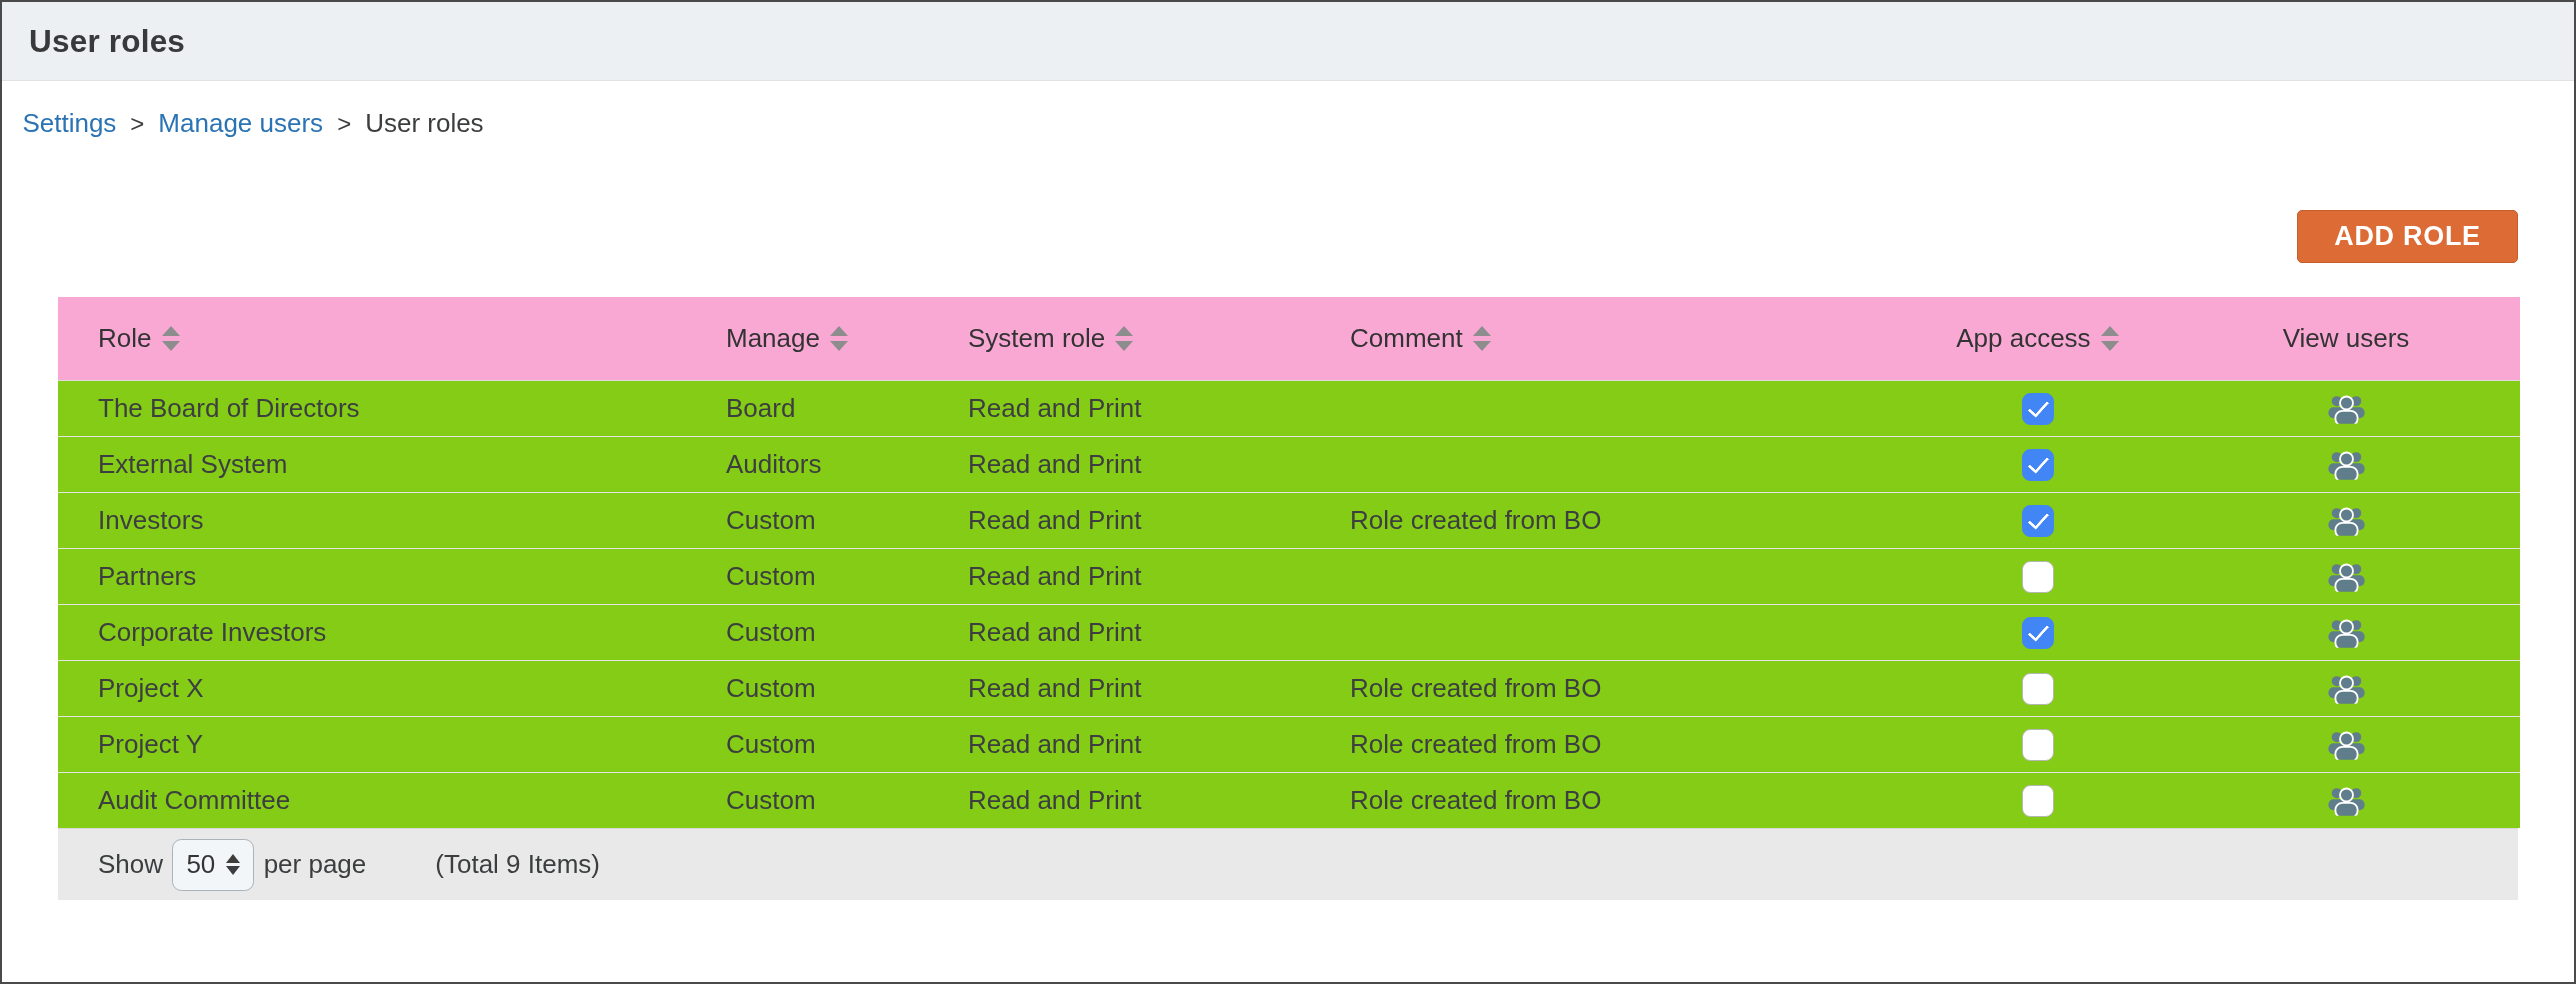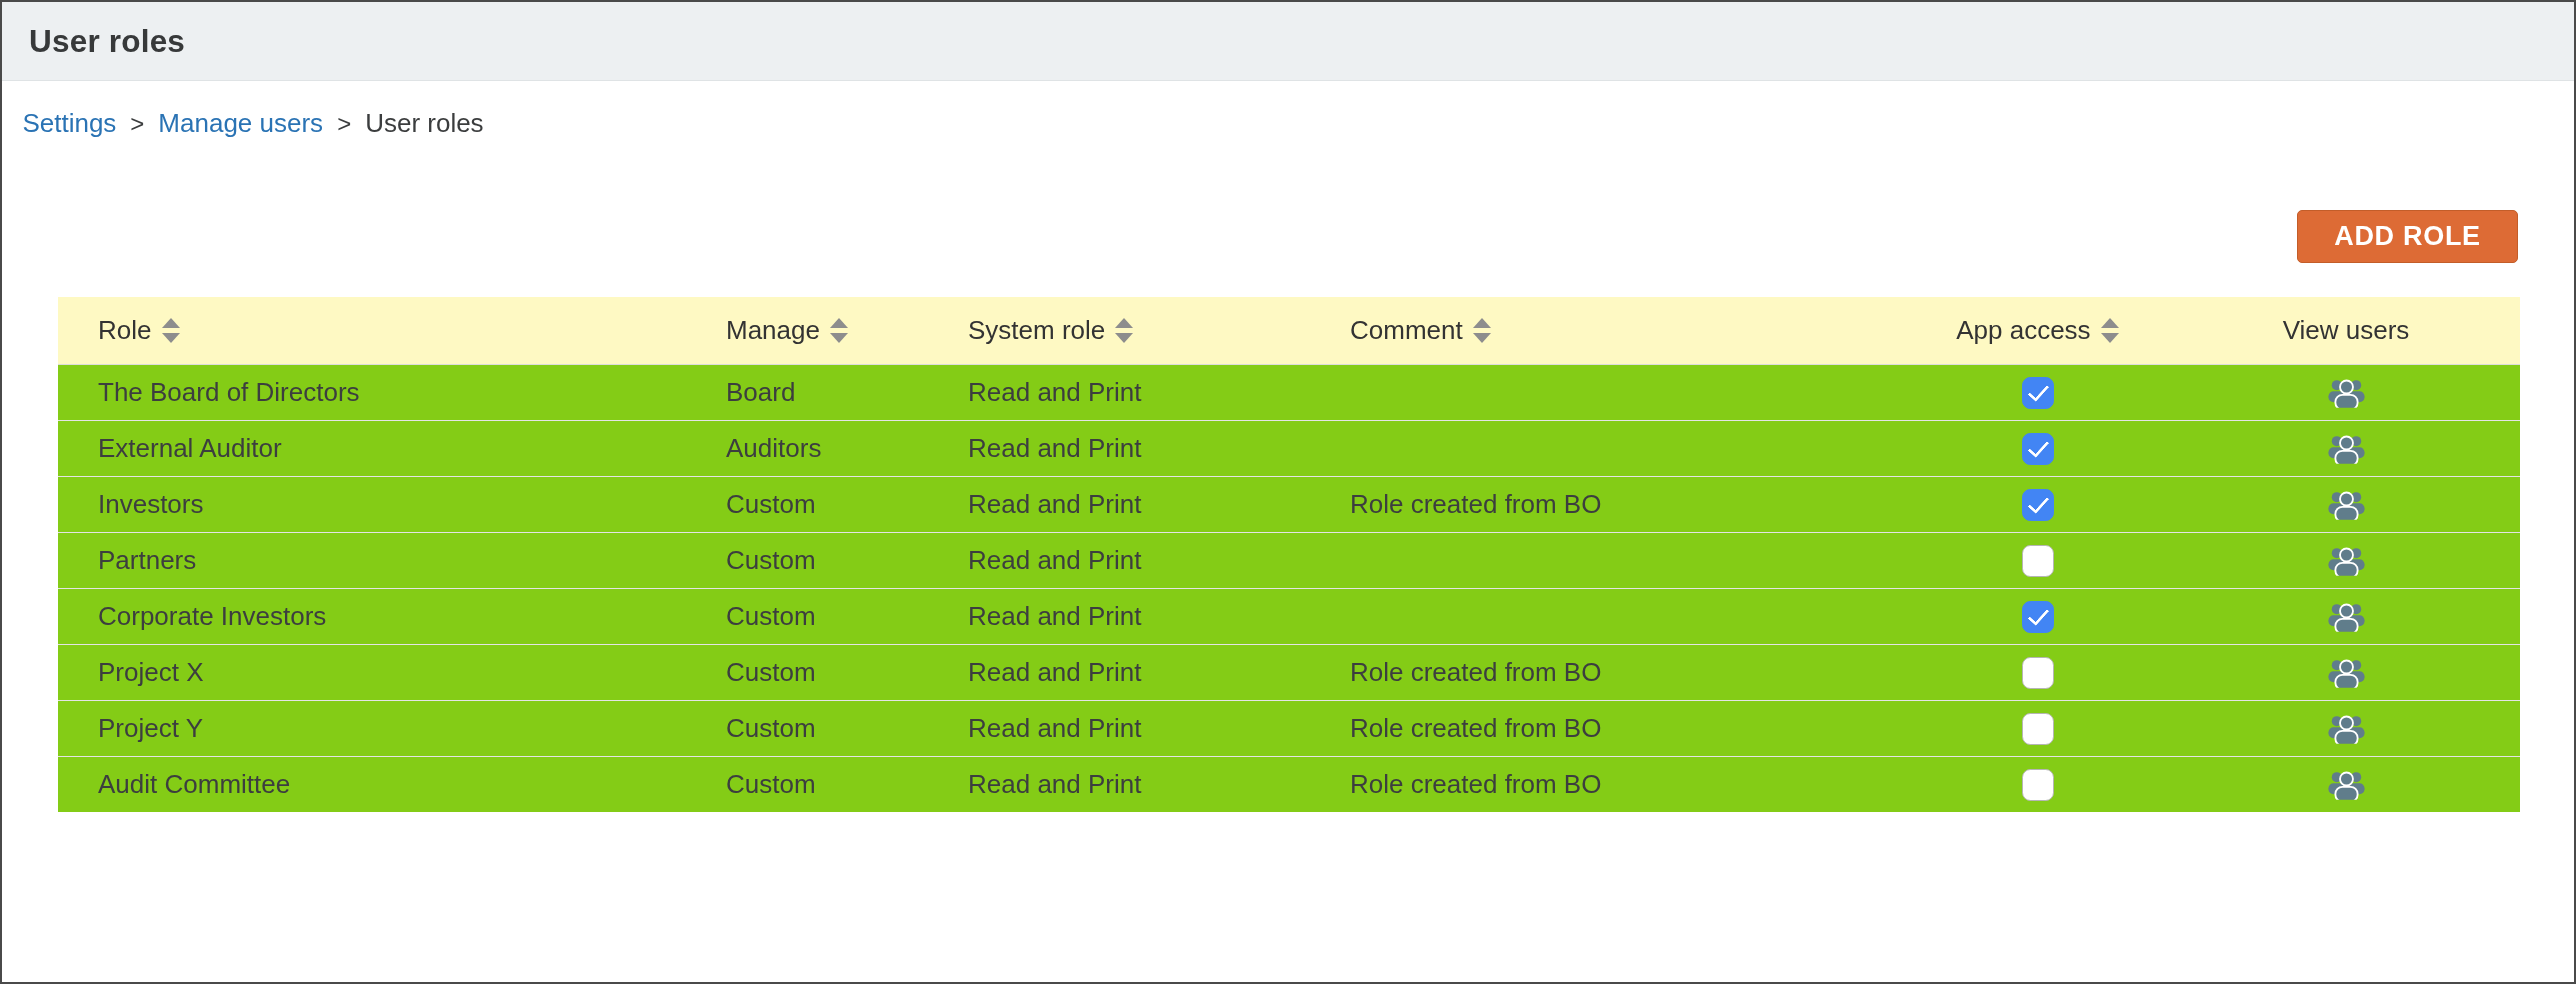--- a/index.html
+++ b/index.html
@@ -49,22 +49,22 @@
     display:flex; align-items:center; justify-content:center;
     cursor:pointer;
   }
 
   
   .table-wrap {
     position:absolute; top:295px; left:56px; right:56px;
   }
   table { width:100%; border-collapse:collapse; table-layout:fixed; }
   thead th {
-    background:#fef9c3;
-    height:67px;
+    background:#f9a8d4;
+    height:83px;
     font-size:26px; font-weight:normal; color:#333;
     text-align:left; padding-left:40px;
     cursor:pointer;
     margin-left:29px;
   }
   thead th.center { text-align:center; padding-left:0; }
   thead th .th-inner { display:inline-flex; align-items:center; }
   tbody td {
     height:56px;
     font-size:26px; color:#3c3e3f;
@@ -237,21 +237,21 @@
           <td></td>
           <td class="center"><span class="checkbox checked"></span></td>
           <td class="center"><button class="icon-btn">
                 <svg width="37" height="30" viewBox="0 0 40 32">
                   <use href="#users-icon"></use>
                 </svg>
               </button></td>
         </tr>
 
         <tr>
-          <td>External Auditor</td>
+          <td>External System</td>
           <td>Auditors</td>
           <td>Read and Print</td>
           <td></td>
           <td class="center"><span class="checkbox checked"></span></td>
           <td class="center"><button class="icon-btn">
                 <svg width="37" height="30" viewBox="0 0 40 32">
                   <use href="#users-icon"></use>
                 </svg>
               </button></td>
         </tr>
@@ -331,16 +331,28 @@
           <td class="center"><button class="icon-btn">
                 <svg width="37" height="30" viewBox="0 0 40 32">
                   <use href="#users-icon"></use>
                 </svg>
               </button></td>
         </tr>
 
       </tbody>
     </table>
 
+    <div class="table-footer">
+      <span>Show</span>
+      <div class="page-size">
+        <span>50</span>
+        <span class="spinner">
+            <i class="up"></i>
+            <i class="down"></i>
+          </span>
+      </div>
+      <span>per page</span>
+      <span class="total">(Total 9 Items)</span>
+    </div>
   </div>
 
 </div>
 
 
 </body></html>

